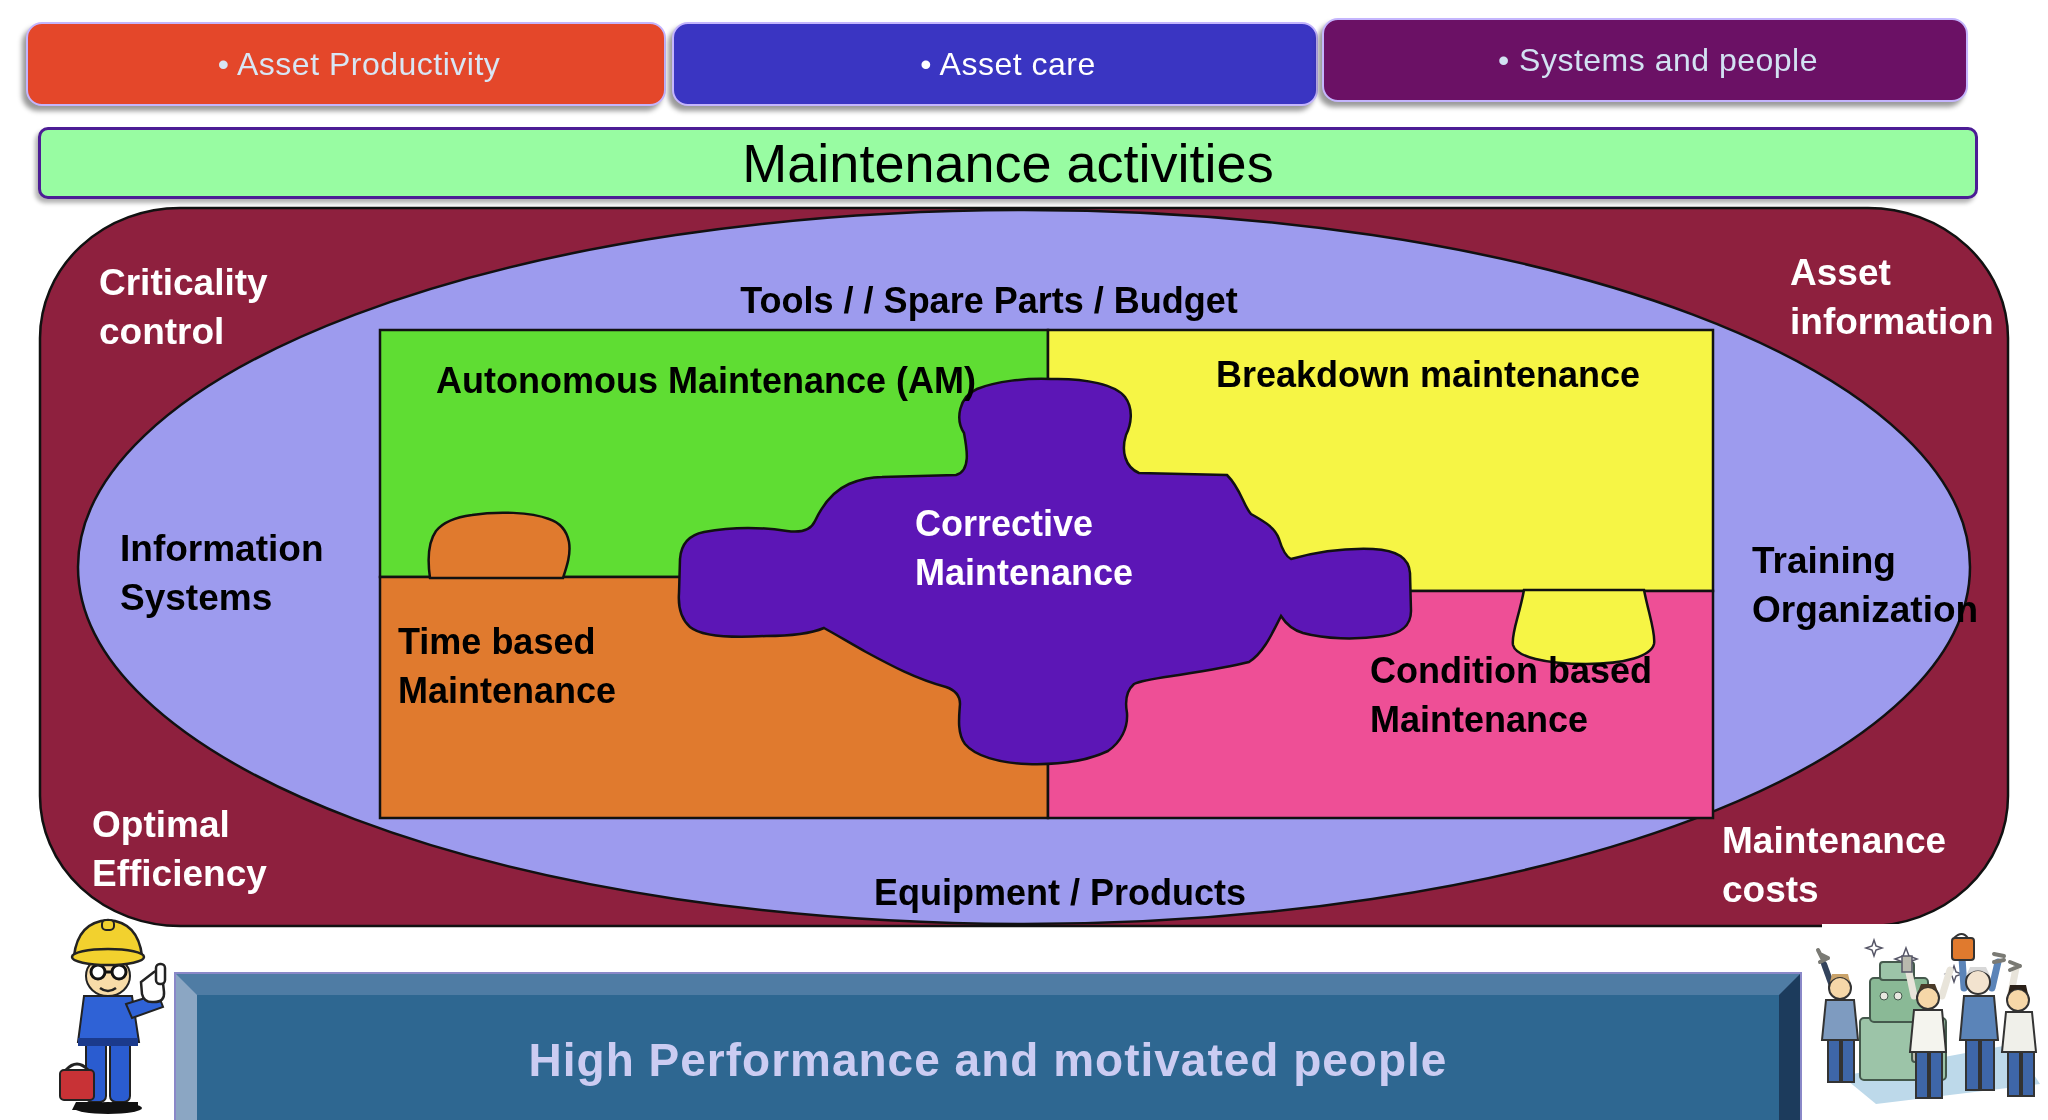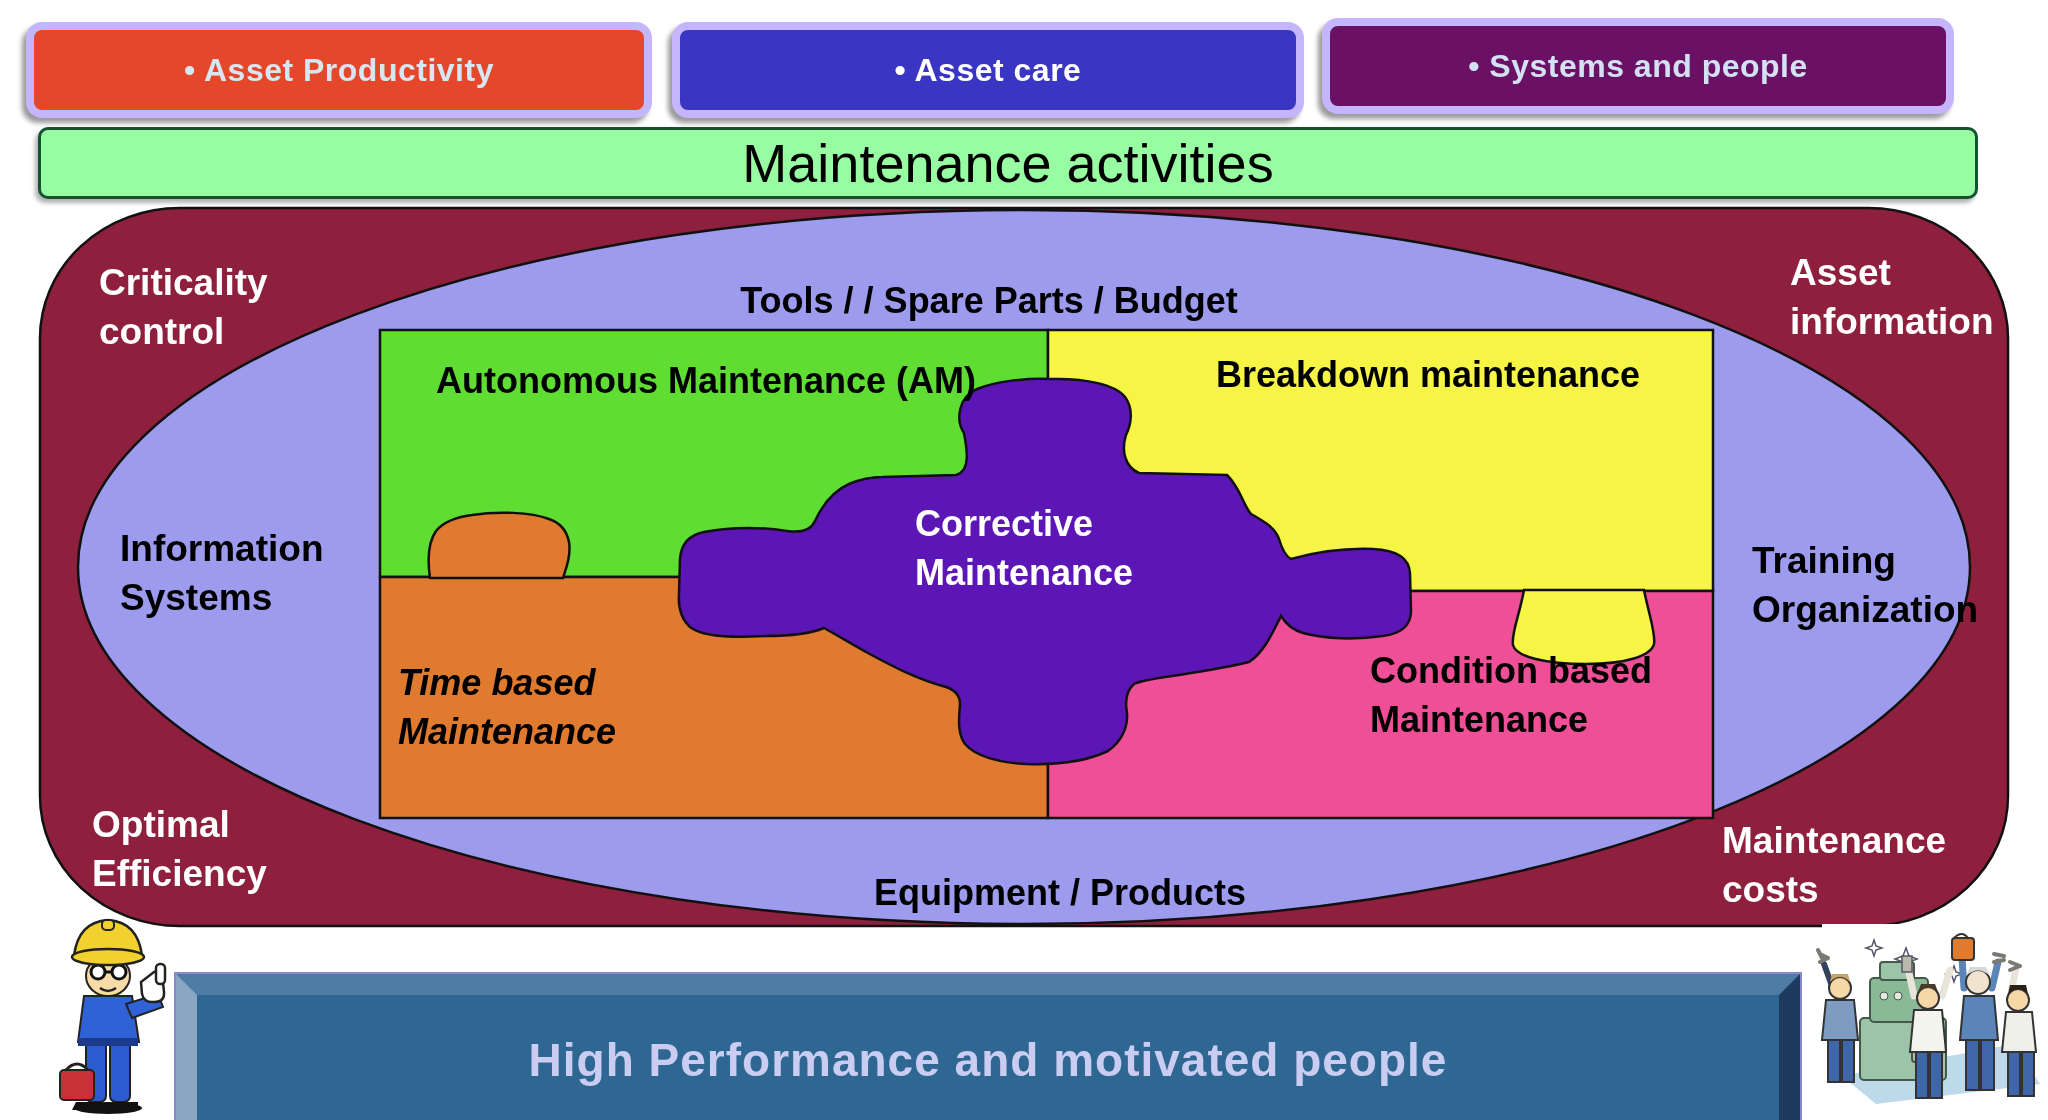--- a/index.html
+++ b/index.html
@@ -2,32 +2,32 @@
 <html><head>
 <meta charset="utf-8">
 <style>
   html,body{margin:0;padding:0;background:#fff;}
   #slide{
     position:relative;width:2048px;height:1120px;overflow:hidden;background:#fff;
     font-family:"Liberation Sans", sans-serif;
   }
   
   .pill{
-    position:absolute;height:80px;border:8px solid #c4b5fd;border-radius:16px;
+    position:absolute;height:80px;border:2px solid #c4b5fd;border-radius:16px;
     box-shadow:-4px 5px 5px rgba(0,0,0,.40);
     display:flex;align-items:center;justify-content:center;
-    font-weight:bold;font-size:32px;letter-spacing:.5px;
+    font-weight:normal;font-size:32px;letter-spacing:.5px;padding-left:26px;
   }
   .pill-orange{left:26px;top:22px;width:610px;background:#e4472a;color:#d8e6f4;}
   .pill-blue{left:672px;top:22px;width:616px;background:#3a35c2;color:#ffffff;}
   .pill-purple{left:1322px;top:18px;width:616px;background:#6b1165;color:#d2e2f2;}
   
   .activities{
     position:absolute;left:38px;top:127px;width:1934px;height:66px;
-    background:#98fca2;border:3px solid #14532d;border-radius:10px;
+    background:#98fca2;border:3px solid #4c1d95;border-radius:10px;
     box-shadow:-3px 4px 4px rgba(0,0,0,.30);
     display:flex;align-items:center;justify-content:center;
     font-size:54px;font-weight:400;color:#000;
   }
   
   #diagram{position:absolute;left:0;top:0;}
   
   .lbl{position:absolute;font-weight:bold;white-space:nowrap;color:#000;}
   .lbl.white{color:#fff;}
   .ring{font-size:37px;line-height:49px;}
@@ -124,21 +124,21 @@
   </div>
   <div class="lbl ring white" style="left:1722px;top:816px;">
     <div>Maintenance</div>
     <div>costs</div>
   </div>
   <div class="lbl pz ctr" style="left:380px;top:276px;width:1218px;">Tools / / Spare Parts / Budget</div>
   <div class="lbl pz ctr" style="left:452px;top:868px;width:1216px;">Equipment / Products</div>
 
   <div class="lbl pz ctr" style="left:406px;top:356px;width:600px;">Autonomous Maintenance (AM)</div>
   <div class="lbl pz ctr" style="left:1128px;top:350px;width:600px;">Breakdown maintenance</div>
-  <div class="lbl pz" style="left:398px;top:658px;font-style:italic;">
+  <div class="lbl pz" style="left:398px;top:617px;">
     <div>Time based</div>
     <div>Maintenance</div>
   </div>
   <div class="lbl pz" style="left:1370px;top:646px;">
     <div>Condition based</div>
     <div>Maintenance</div>
   </div>
   <div class="lbl pz white" style="left:915px;top:499px;">
     <div>Corrective</div>
     <div>Maintenance</div>

